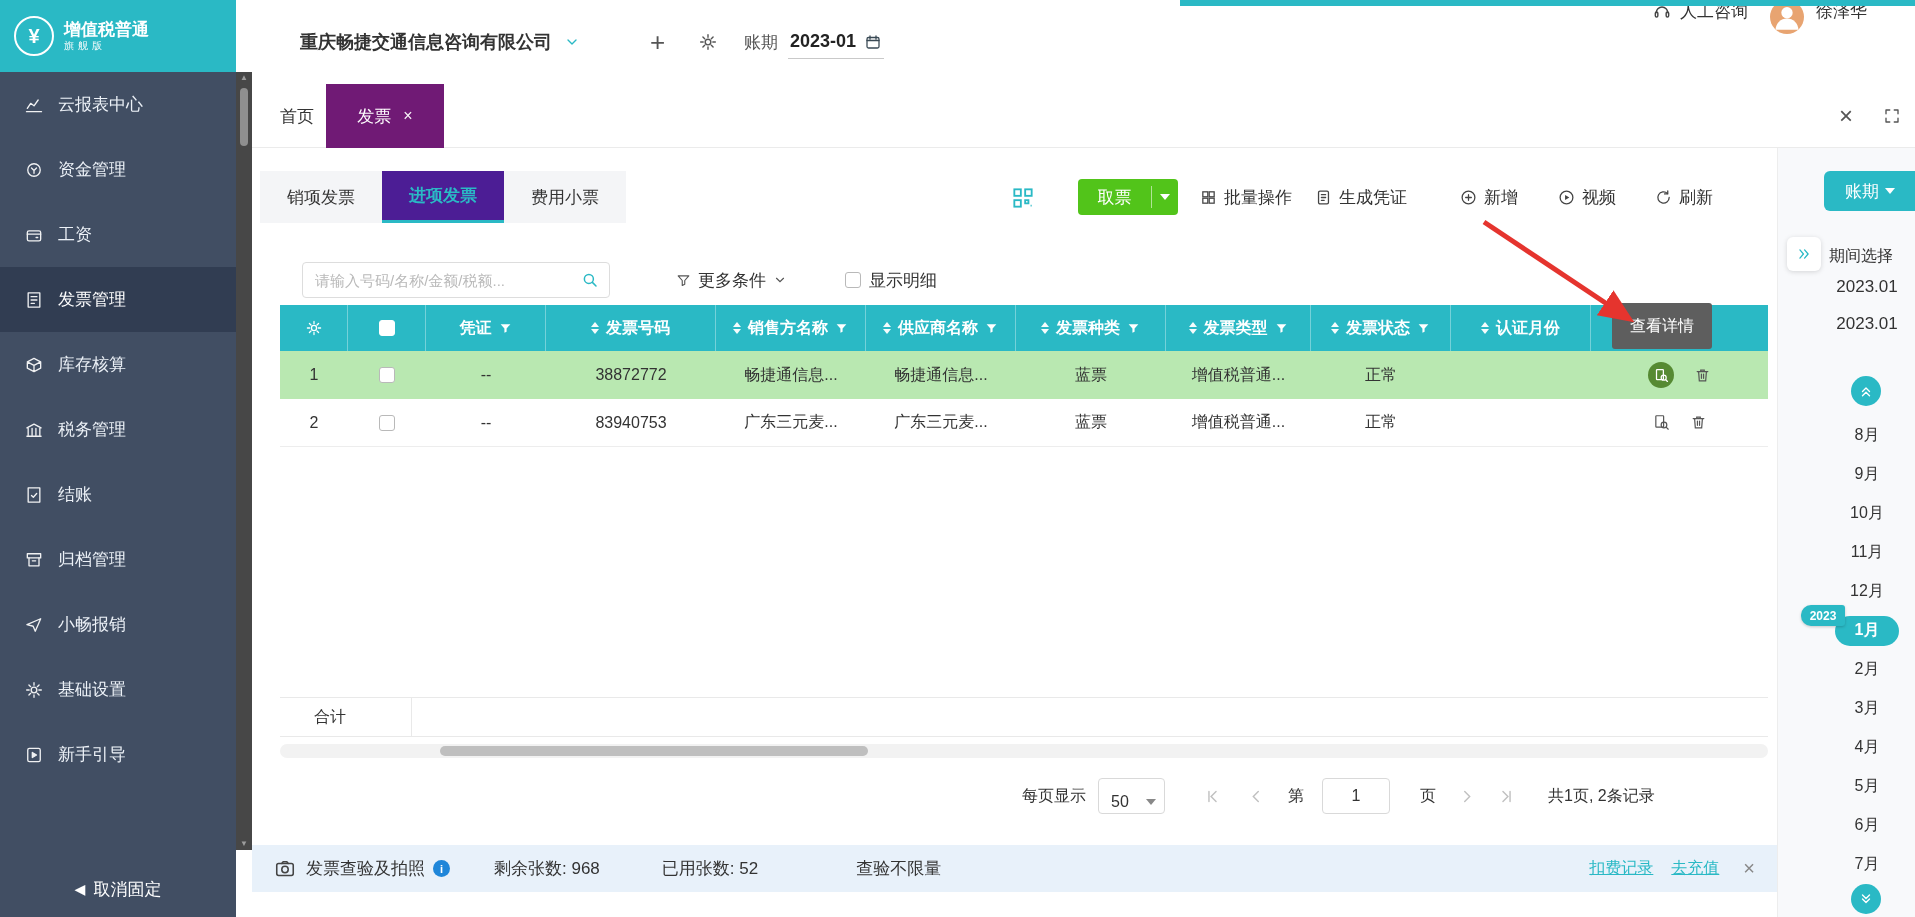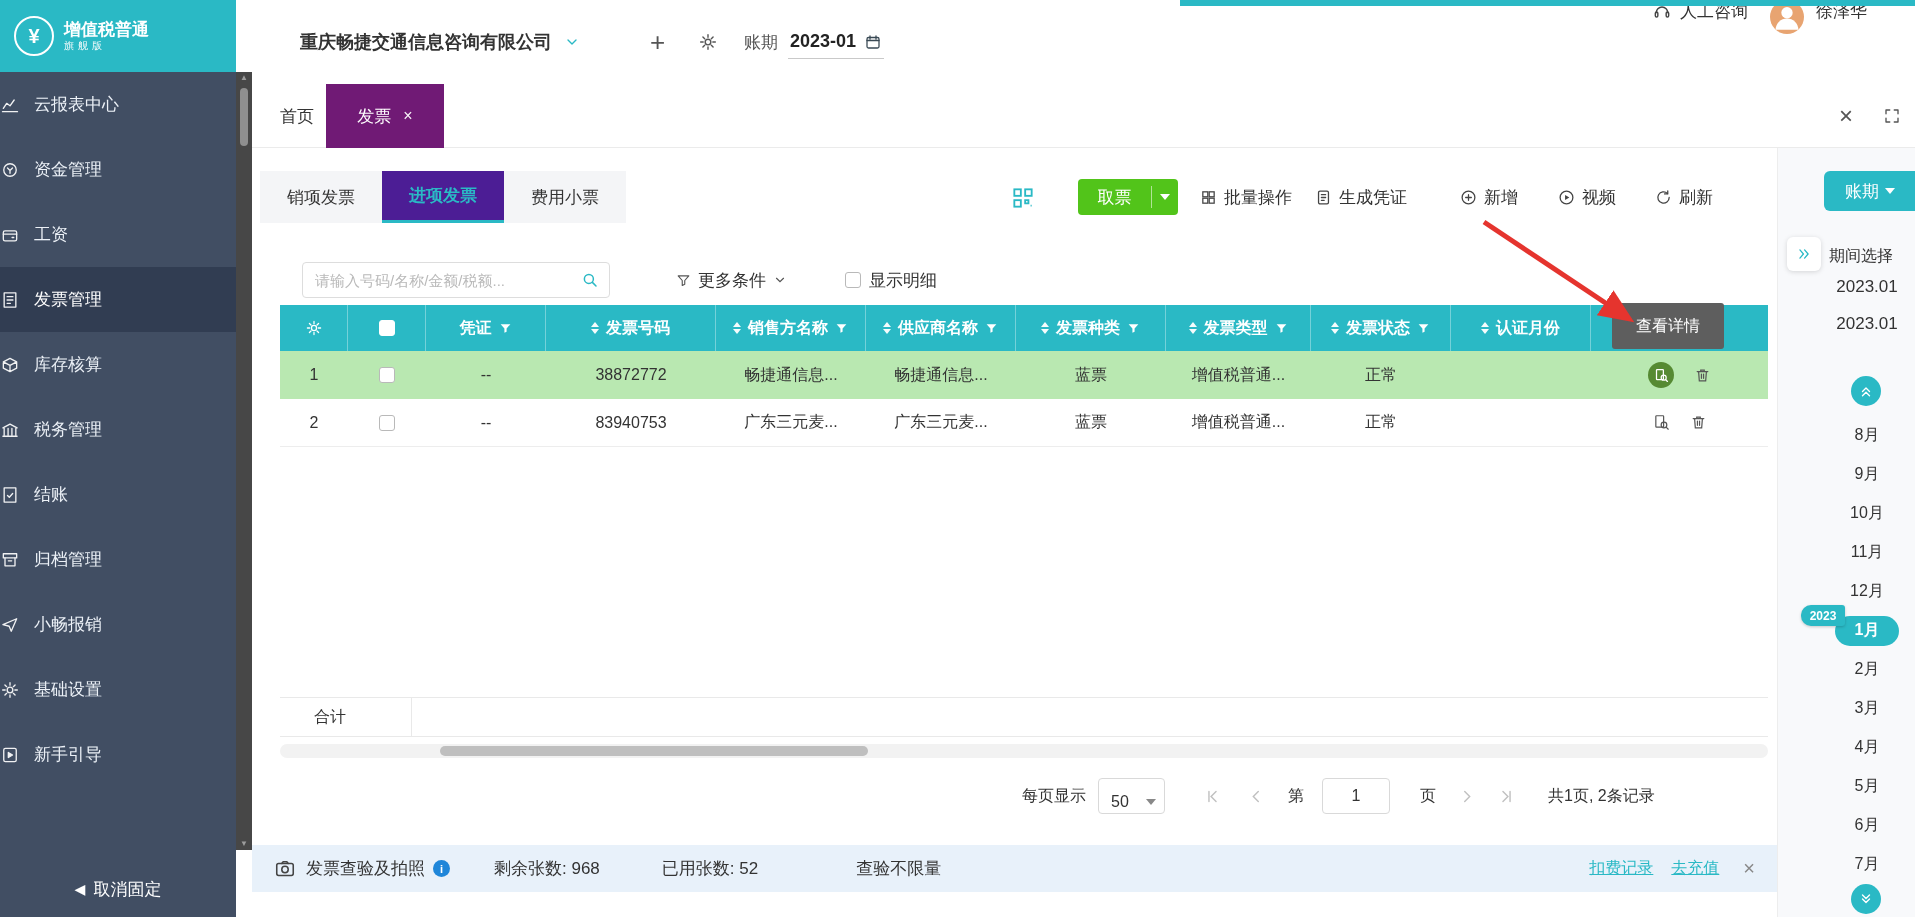--- a/index.html
+++ b/index.html
@@ -12,21 +12,21 @@
 .top-edge{position:absolute;left:1180px;top:0;width:735px;height:6px;background:#2ab9c5;z-index:60}
 
 
 .sidebar{position:absolute;left:0;top:0;width:236px;height:917px;background:#414e63}
 .side-logo{height:72px;background:#2ab9c5;display:flex;align-items:center;padding-left:14px;gap:10px}
 .logo-circle{width:40px;height:40px;border:2px solid #fff;border-radius:50%;display:flex;align-items:center;justify-content:center;color:#fff;font-weight:bold;font-size:20px}
 .logo-texts{display:flex;flex-direction:column;line-height:1.25}
 .logo-name{font-size:17px;font-weight:bold;color:#fff}
 .logo-edition{font-size:10px;color:#fff;letter-spacing:4px;opacity:.95}
 .side-nav{position:absolute;top:72px;left:0;right:0}
-.side-item{height:65px;display:flex;align-items:center;gap:14px;color:#ecf1f7;font-size:17px;cursor:pointer}
+.side-item{height:65px;display:flex;align-items:center;padding-left:24px;gap:14px;color:#ecf1f7;font-size:17px;cursor:pointer}
 .side-item.active{background:#313d52;color:#fff}
 .side-item .ic{color:#fff;opacity:.92}
 .side-unpin{position:absolute;bottom:0;left:0;width:100%;height:56px;display:flex;align-items:center;justify-content:center;gap:8px;color:#fff;font-size:17px;cursor:pointer}
 .side-unpin .glyph{font-size:14px}
 
 .side-scroll{position:absolute;left:236px;top:72px;width:16px;height:778px;background:#474747}
 .side-scroll .arr{position:absolute;left:0;width:16px;text-align:center;color:#9c9c9c;font-size:8px;line-height:12px}
 .side-scroll .arr.up{top:0}
 .side-scroll .arr.dn{bottom:0}
 .vthumb{position:absolute;left:4px;top:16px;width:8px;height:58px;background:#8f8f8f;border-radius:4px}
@@ -94,21 +94,21 @@
 .funnel{color:#fff}
 .trow{height:48px}
 .trow.hl{background:#b9e8b1}
 .trow.plain{border-bottom:1px solid #ededed}
 .td{display:flex;align-items:center;justify-content:center;font-size:16px;color:#333;overflow:hidden;white-space:nowrap}
 .td.actions{gap:20px}
 .act-view-filled{width:26px;height:26px;border-radius:50%;background:#568a33;color:#fff;display:flex;align-items:center;justify-content:center;cursor:pointer}
 .act-view{color:#555;cursor:pointer}
 .act-trash{color:#555;cursor:pointer}
 
-.tooltip{position:absolute;left:1360px;top:155px;height:46px;padding:0 24px;background:#5e5e5e;color:#fff;display:flex;align-items:center;font-size:16px;border-radius:3px;z-index:30}
+.tooltip{position:absolute;left:1360px;top:155px;height:46px;padding:0 18px;background:#5e5e5e;color:#fff;display:flex;align-items:center;font-size:16px;border-radius:3px;z-index:30}
 .red-arrow{position:absolute;left:1180px;top:40px;z-index:40;pointer-events:none}
 
 .total-band{position:absolute;left:28px;top:549px;width:1488px;height:40px;border-top:1px solid #e9e9e9;border-bottom:1px solid #e9e9e9}
 .total-cell{position:absolute;left:0;top:0;width:132px;height:100%;display:flex;align-items:center;padding-left:34px;border-right:1px solid #e9e9e9;font-size:16px;color:#333}
 
 .hscroll{position:absolute;left:28px;top:596px;width:1488px;height:14px;background:#f2f2f2;border-radius:7px}
 .hthumb{position:absolute;left:160px;top:2px;width:428px;height:10px;background:#bfbfbf;border-radius:5px;cursor:pointer}
 
 .pager{position:absolute;left:0;top:622px;width:1525px;height:52px;font-size:16px;color:#333}
 .pager>*{position:absolute;top:0;height:52px;display:flex;align-items:center}

